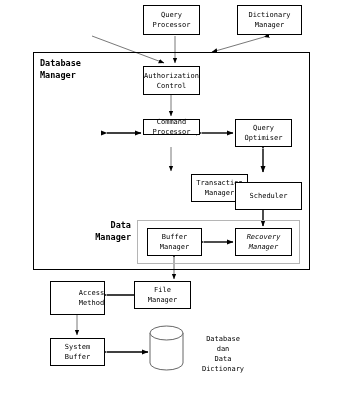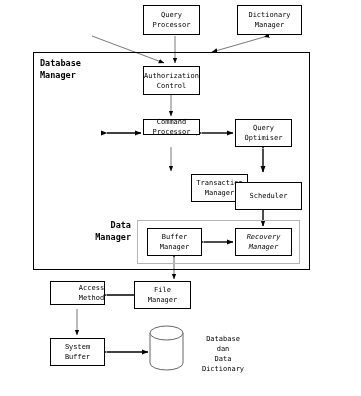--- a/index.html
+++ b/index.html
@@ -87,20 +87,20 @@
 
   <div class="box" style="left:143px;top:119px;width:57px;height:16px;">Command<br>Processor</div>
   <div class="box" style="left:235px;top:119px;width:57px;height:28px;">Query<br>Optimiser</div>
 
   <div class="box" style="left:143px;top:174px;width:57px;height:28px;margin-left:48px;">Transaction<br>Manager</div>
   <div class="box" style="left:235px;top:174px;width:67px;height:28px;margin-top:8px;">Scheduler</div>
 
   <div class="box" style="left:147px;top:228px;width:55px;height:28px;border-width:1.4px;">Buffer<br>Manager</div>
   <div class="box" style="left:235px;top:228px;width:57px;height:28px;border-width:1.4px;font-style:italic;">Recovery<br>Manager</div>
 
-  <div class="box" style="left:50px;top:281px;width:55px;height:24px;border-width:1.4px;padding-left:28px;">Access<br>Method</div>
+  <div class="box" style="left:50px;top:281px;width:55px;height:34px;border-width:1.4px;padding-left:28px;">Access<br>Method</div>
   <div class="box" style="left:134px;top:281px;width:57px;height:28px;border-width:1.4px;">File<br>Manager</div>
 
-  <div class="box" style="left:50px;top:338px;width:55px;height:28px;border-width:1.4px;font-family:Liberation Mono, monospace;">System<br>Buffer</div>
+  <div class="box" style="left:50px;top:338px;width:55px;height:28px;border-width:1.4px;">System<br>Buffer</div>
 
   <div class="cap" style="left:190px;top:334px;width:66px;">Database<br>dan<br>Data<br>Dictionary</div>
 
 </div>
 
 </body></html>

